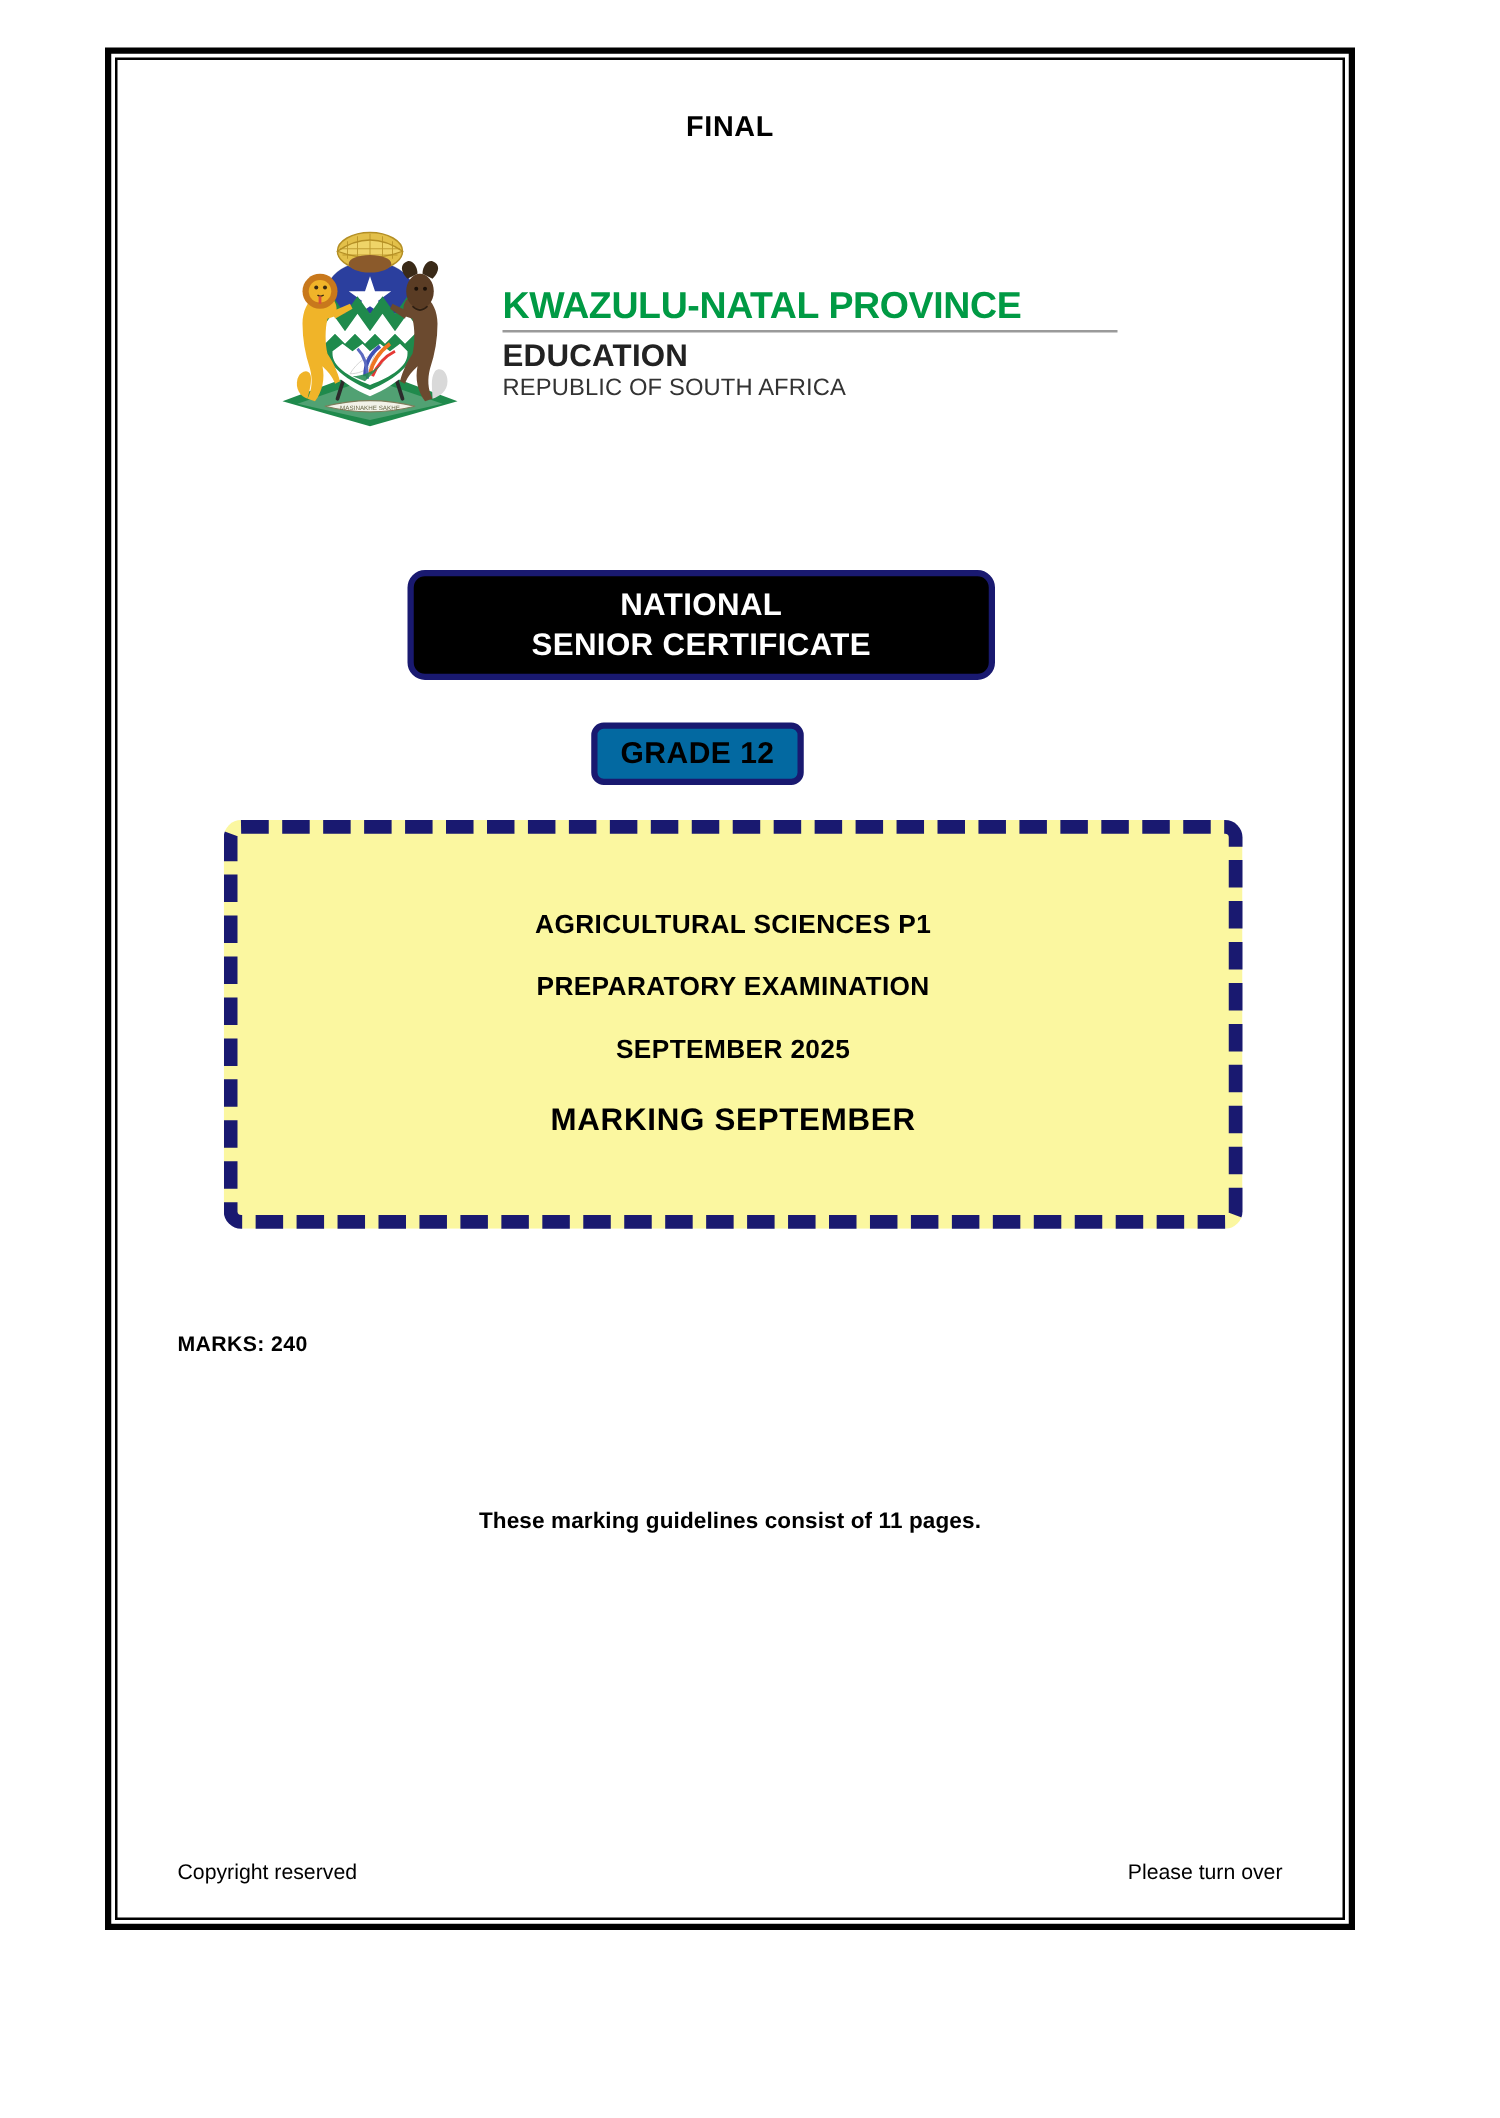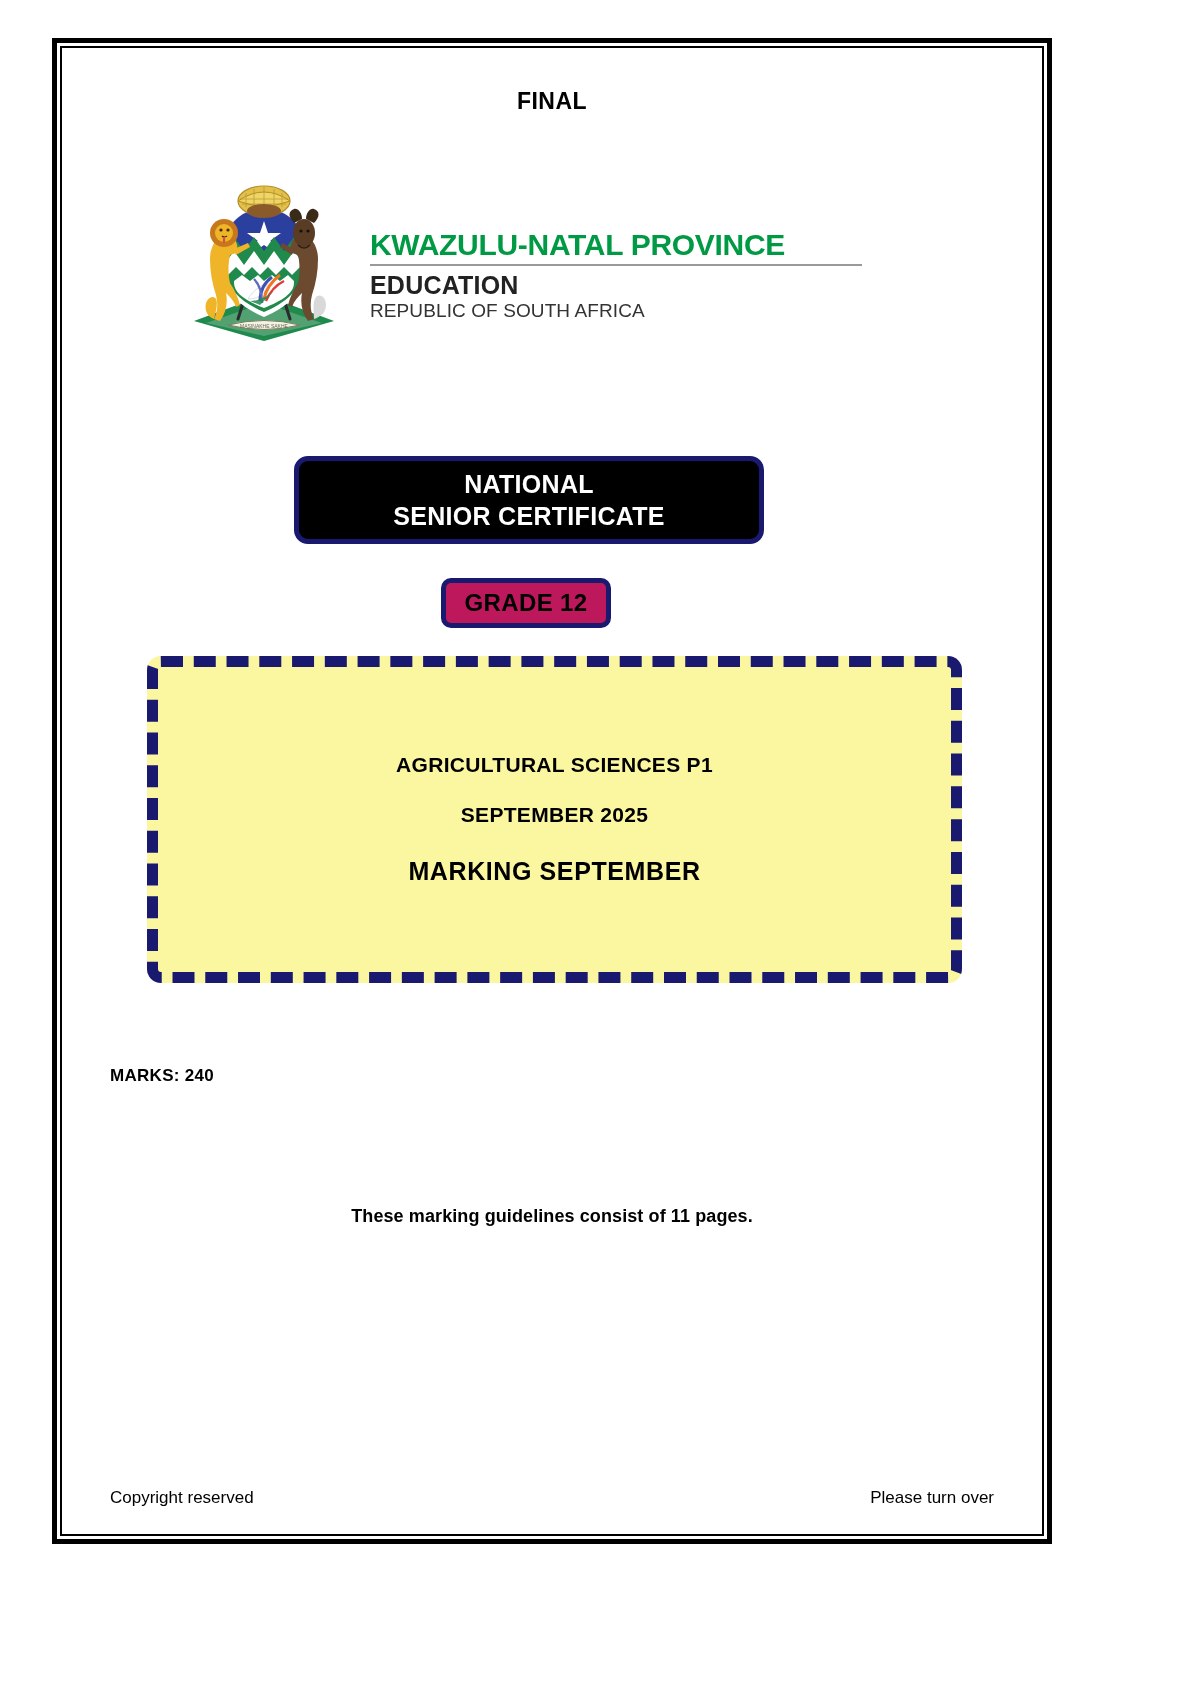--- a/index.html
+++ b/index.html
@@ -9,20 +9,21 @@
   }
   body {
     font-family: "Liberation Sans", sans-serif;
   }
   .page {
     position: relative;
     width: 1108px;
     height: 1694px;
     background: #ffffff;
     overflow: hidden;
+    margin-left: 32px;
   }
   
   .frame-outer {
     position: absolute;
     left: 52px;
     top: 38px;
     width: 1000px;
     height: 1506px;
     border: 5px solid #000000;
     box-sizing: border-box;
@@ -136,21 +137,21 @@
     letter-spacing: 0.3px;
   }
 
   
   .grade-box {
     position: absolute;
     top: 530px;
     left: 379px;
     width: 170px;
     height: 50px;
-    background: #be185d;
+    background: #0369a1;
     border: 5px solid #191970;
     border-radius: 10px;
     display: flex;
     align-items: center;
     justify-content: center;
     box-sizing: border-box;
   }
   .grade-text {
     color: #000000;
     font-size: 24px;
@@ -330,20 +331,21 @@
         <div>SENIOR CERTIFICATE</div>
       </div>
     </div>
 
     <div class="grade-box">
       <span class="grade-text">GRADE 12</span>
     </div>
 
     <div class="subject-box">
       <div class="subject-line">AGRICULTURAL SCIENCES P1</div>
+      <div class="subject-line">PREPARATORY EXAMINATION</div>
       <div class="subject-line">SEPTEMBER 2025</div>
       <div class="subject-line guidelines">MARKING SEPTEMBER</div>
     </div>
 
     <div class="marks-line">MARKS:  240</div>
 
     <div class="pages-note">These marking guidelines consist of 11 pages.</div>
 
     <div class="footer">
       <span>Copyright reserved</span>

